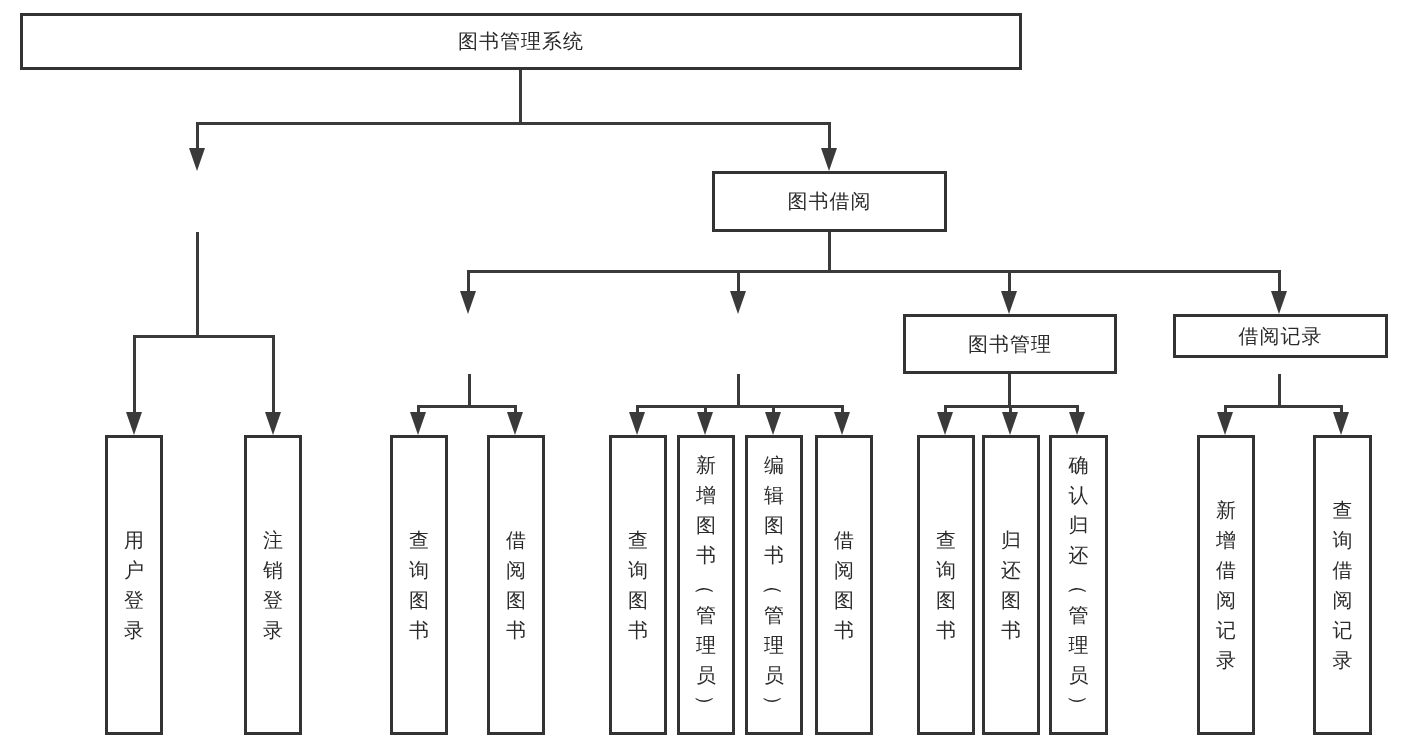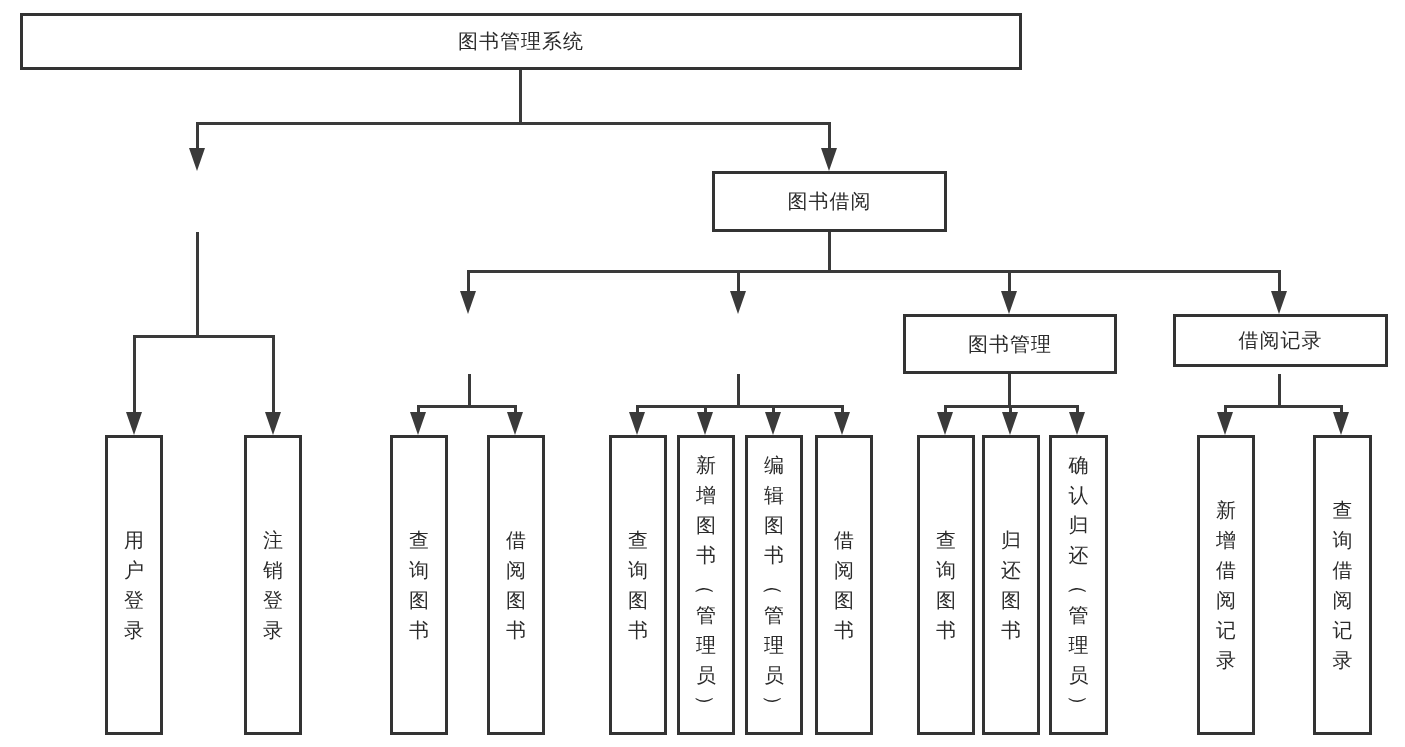--- a/index.html
+++ b/index.html
@@ -77,21 +77,21 @@
   <div class="vline" style="left:737px; top:270px; height:22px;"></div>
   <div class="arrow" style="left:730px; top:291px;"></div>
   <div class="vline" style="left:1008px; top:270px; height:22px;"></div>
   <div class="arrow" style="left:1001px; top:291px;"></div>
   <div class="vline" style="left:1278px; top:270px; height:22px;"></div>
   <div class="arrow" style="left:1271px; top:291px;"></div>
 
   <div class="box" style="left:903px; top:314px; width:214px; height:60px;">
     <span>图书管理</span>
   </div>
-  <div class="box" style="left:1173px; top:314px; width:215px; height:53px;">
+  <div class="box" style="left:1173px; top:314px; width:215px; height:44px;">
     <span>借阅记录</span>
   </div>
 
   <div class="vline" style="left:468px; top:374px; height:31px;"></div>
   <div class="hline" style="left:417px; top:405px; width:100px;"></div>
   <div class="vline" style="left:417px; top:405px; height:10px;"></div>
   <div class="arrow" style="left:410px; top:412px;"></div>
   <div class="vline" style="left:514px; top:405px; height:10px;"></div>
   <div class="arrow" style="left:507px; top:412px;"></div>
 

